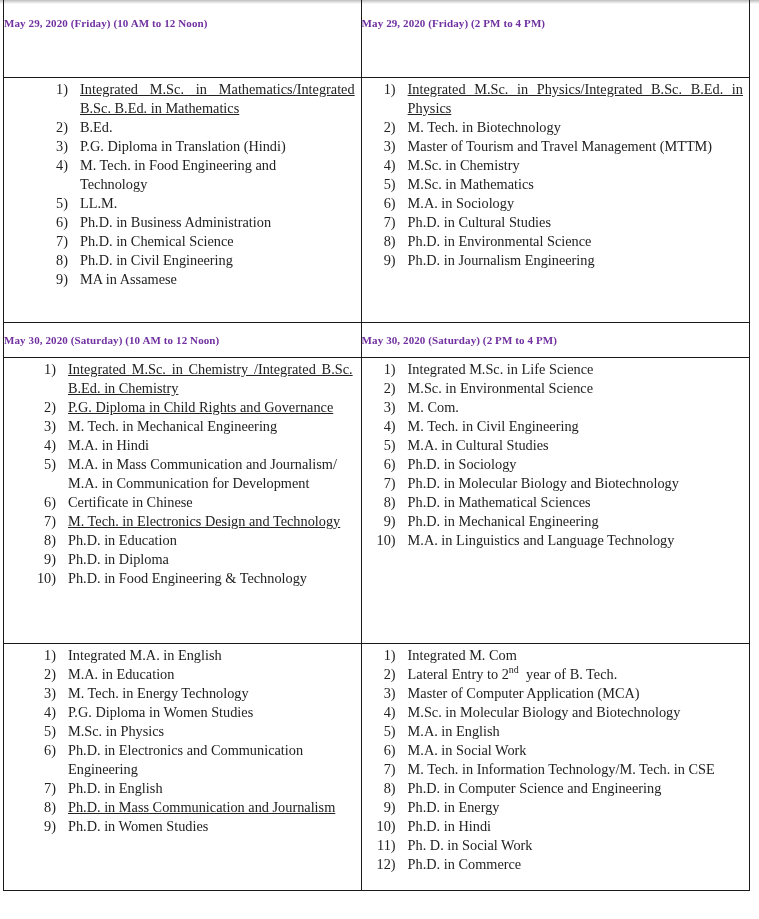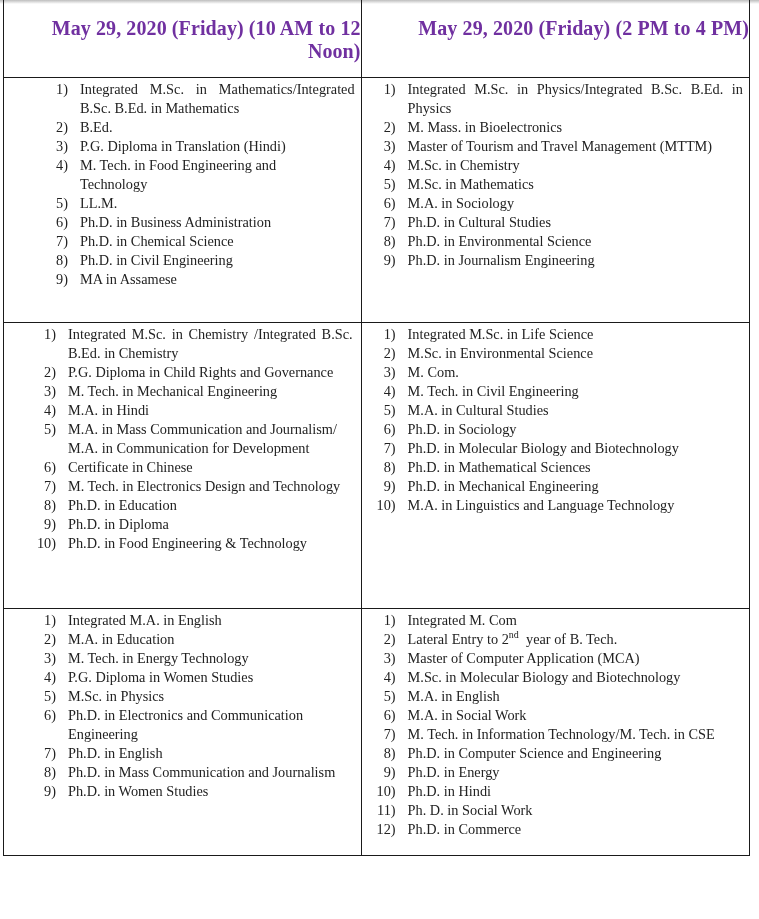--- a/index.html
+++ b/index.html
@@ -10,38 +10,38 @@
       position: absolute; left: 3px; top: 0px;
       border-collapse: collapse;
       width: 747px;
       font-family: "Liberation Serif", "DejaVu Serif", serif;
       color: #222;
     }
     table.sched td { border: 1.6px solid #1a1a1a; vertical-align: top; padding: 0; }
     table.sched td.col-left { width: 357px; }
     table.sched td.col-right { width: 388px; }
     td.hdr {
-      text-align: right; vertical-align: middle !important;
-      color: #7030a0; font-weight: bold; font-size: 20px;
+      text-align: left; vertical-align: middle !important;
+      color: #7030a0; font-weight: bold; font-size: 11px;
       font-family: "Liberation Serif", "DejaVu Serif", serif;
       letter-spacing: 0.1px;
     }
     tr.h1 td { height: 60px; border-top: none; }
     tr.h1 td.hdr { vertical-align: top !important; padding-top: 17px; }
     tr.h2 td, tr.h3 td { height: 34px; }
     tr.b1 td { height: 244px; }
     tr.b2 td { height: 285px; }
     tr.b3 td { height: 246px; }
     ol.items { list-style: none; margin: 0; padding: 2px 6px 0 0; font-size: 14.3px; line-height: 19px; }
     ol.items li { display: flex; }
     ol.items li .num { flex: 0 0 auto; text-align: right; }
     ol.items li .txt { flex: 1 1 auto; }
     .left ol.items li .num { width: 64px; padding-right: 12px; }
     .right ol.items li .num { width: 34px; padding-right: 12px; }
-    .just { text-align: justify; text-align-last: left; }
+    .just { text-align: justify; text-align-last: left; text-decoration: underline; }
     sup.sm { font-size: 10px; line-height: 0; }
   </style>
 </head>
 <body>
 
 <div class="page">
   <div class="topshadow"></div>
 
   <table class="sched">
 
@@ -92,21 +92,21 @@
         </ol>
       </td>
       <td class="col-right right">
         <ol class="items">
           <li>
                 <span class="num">1)</span>
                 <span class="txt just">Integrated M.Sc. in Physics/Integrated B.Sc. B.Ed. in Physics</span>
               </li>
           <li>
                 <span class="num">2)</span>
-                <span class="txt">M. Mass. in Bioelectronics</span>
+                <span class="txt">M. Tech. in Biotechnology</span>
               </li>
           <li>
                 <span class="num">3)</span>
                 <span class="txt">Master of Tourism and Travel Management (MTTM)</span>
               </li>
           <li>
                 <span class="num">4)</span>
                 <span class="txt">M.Sc. in Chemistry</span>
               </li>
           <li>
@@ -126,20 +126,24 @@
                 <span class="txt">Ph.D. in Environmental Science</span>
               </li>
           <li>
                 <span class="num">9)</span>
                 <span class="txt">Ph.D. in Journalism Engineering</span>
               </li>
         </ol>
       </td>
     </tr>
 
+    <tr class="h2">
+      <td class="hdr col-left">May 30, 2020 (Saturday) (10 AM to 12 Noon)</td>
+      <td class="hdr col-right">May 30, 2020 (Saturday) (2 PM to 4 PM)</td>
+    </tr>
     <tr class="b2">
       <td class="col-left left">
         <ol class="items" style="padding-right:8px">
           <li>
                 <span class="num" style="width:52px">1)</span>
                 <span class="txt just">Integrated M.Sc. in Chemistry /Integrated B.Sc. B.Ed. in Chemistry</span>
               </li>
           <li>
                 <span class="num" style="width:52px">2)</span>
                 <span class="txt just">P.G. Diploma in Child Rights and Governance</span>

